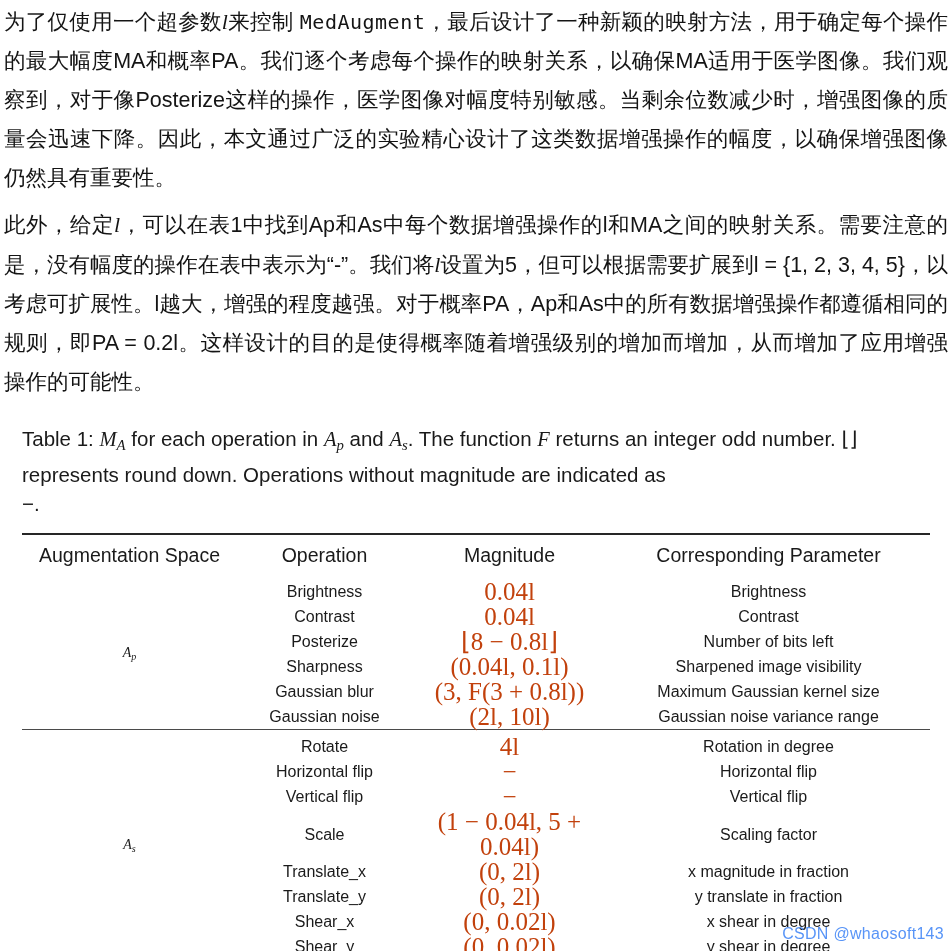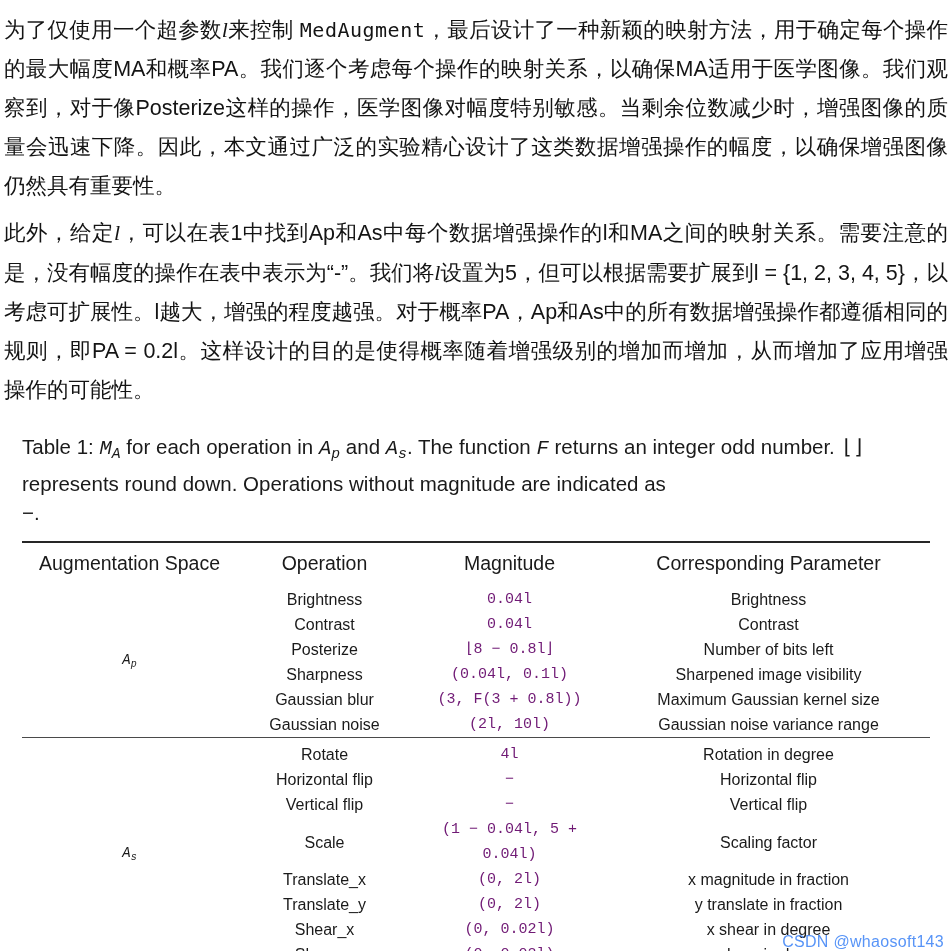--- a/index.html
+++ b/index.html
@@ -12,21 +12,21 @@
     height: 951px;
     position: relative;
     overflow: hidden;
     font-family: "Liberation Sans", sans-serif;
     color: #1a1a1a;
     -webkit-font-smoothing: antialiased;
   }
 
   .page {
     position: absolute;
-    left: 0; top: 8px;
+    left: 0; top: 0;
     width: 952px;
     height: 673px;
   }
 
   
   .cn-block {
     position: absolute;
     left: 4px;
     width: 944px;
     font-size: 21.5px;
@@ -55,21 +55,21 @@
     position: absolute;
     left: 22px;
     top: 424px;
     width: 908px;
     font-size: 20.5px;
     line-height: 29px;
     color: #1a1a1a;
     font-family: "Liberation Sans", sans-serif;
   }
   .mth {
-    font-family: Liberation Mono, monospace;
+    font-family: Liberation Serif, serif;
     font-style: italic;
     text-align: right;
   }
   .mth .sub {
     font-size: 0.72em;
     vertical-align: -0.28em;
     font-style: italic;
   }
   .upr { font-style: normal; }
 
@@ -113,23 +113,23 @@
     font-size: 16px;
   }
   tbody tr.first-of-sec td { padding-top: 4px; }
   tbody tr.last-of-sec  td { }
 
   td.spacecell {
     font-size: 14px;
     vertical-align: middle;
   }
   td.magcell {
-    font-family: Liberation Mono, monospace;
-    font-size: 15px;
-    color: #701a75;
+    font-family: Liberation Serif, serif;
+    font-size: 25px;
+    color: #c2410c;
   }
 
   
   #watermark {
     position: absolute;
     right: 8px;
     top: 925px;
     font-size: 16px;
     color: #3b82f6;
     font-family: "Liberation Sans", sans-serif;

